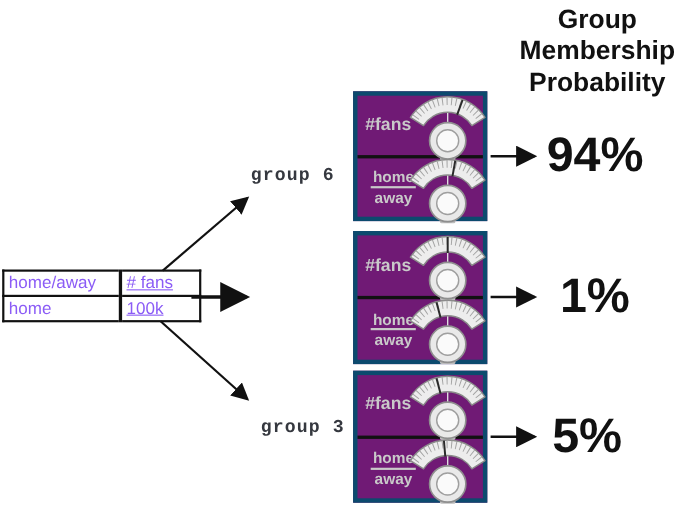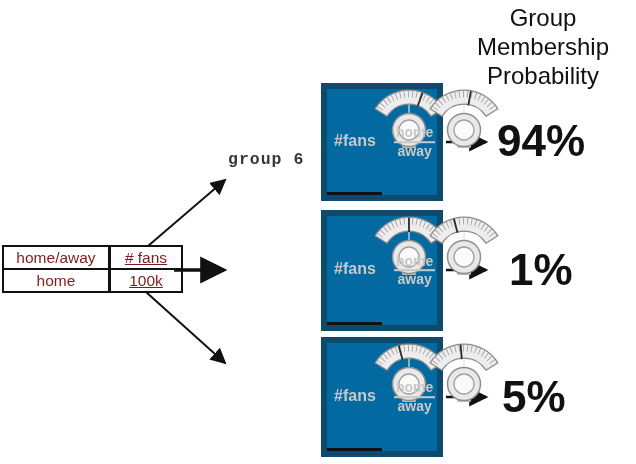--- a/index.html
+++ b/index.html
@@ -2,37 +2,37 @@
 <html><head>
 <meta charset="utf-8">
 <style>
   html,body{margin:0;padding:0;background:#fff;}
   #stage{position:relative;width:636px;height:464px;background:#ffffff;overflow:hidden;
          font-family:"Liberation Sans",sans-serif;color:#111;}
   .abs{position:absolute;}
 
   
   #gmp-title{left:450px;top:3px;width:186px;text-align:center;
-             font-size:24px;line-height:29px;font-weight:normal;color:#111;}
+             font-size:24px;line-height:29px;font-weight:bold;color:#111;}
   #datapoint-heading{left:4px;top:184px;font-size:25px;font-weight:bold;color:#111;}
 
   
   #datapoint-table{left:2px;top:245px;border-collapse:collapse;background:#fff;}
-  #datapoint-table td{border:2px solid #111;text-align:center;vertical-align:middle;
-                      font-size:15.5px;padding:0 4px;height:21px;color:#7f1d1d;}
+  #datapoint-table td{border:2px solid #111;text-align:left;vertical-align:middle;
+                      font-size:15.5px;padding:0 4px;height:21px;color:#8b5cf6;}
   #datapoint-table td.c1{width:96px;border-right:3px solid #111;}
   #datapoint-table td.c2{width:62px;text-decoration:underline;}
 
   
   .group-label{font-family:"Liberation Mono","DejaVu Sans Mono",monospace;
                font-weight:bold;font-size:16.5px;color:#35383f;letter-spacing:1px;}
 
   
-  .gbox{position:absolute;left:321px;width:122px;border:6px solid #0c4a6e;background:#0369a1;
-        display:flex;flex-direction:row;box-sizing:border-box;}
+  .gbox{position:absolute;left:321px;width:122px;border:4px solid #0c4a6e;background:#701a75;
+        display:flex;flex-direction:column;box-sizing:border-box;}
   .cell{position:relative;flex:1;}
   .cell-top{border-bottom:3px solid #111;}
   .cell-label{position:absolute;left:7px;top:50%;transform:translateY(-50%);
               font-weight:bold;font-size:16px;color:#c9c9c9;}
   .frac{position:absolute;left:12px;top:50%;transform:translateY(-50%);
         text-align:center;font-weight:bold;font-size:14px;color:#c9c9c9;line-height:1.2;}
   .frac-top{display:block;border-bottom:2px solid #c9c9c9;padding:0 2px;}
   .frac-bot{display:block;}
   .dial{position:absolute;left:35px;top:-3px;}
 
@@ -58,20 +58,21 @@
       <td class="c2"># fans</td>
     </tr>
     <tr>
       <td class="c1">home</td>
       <td class="c2">100k</td>
     </tr>
   </tbody>
     </table>
 
   <div class="abs group-label" style="left:228px;top:150px">group 6</div>
+  <div class="abs group-label" style="left:237px;top:379px">group 3</div>
 
   <svg class="abs" id="arrow-layer" width="636" height="464" viewBox="0 0 636 464">
     <defs>
       <marker id="ah" markerWidth="9" markerHeight="8" refX="7" refY="4" orient="auto">
         <path d="M0 0 L8 4 L0 8 Z" fill="#111"></path>
       </marker>
     </defs>
     <line x1="148" y1="246" x2="225" y2="180" stroke="#111" stroke-width="2" marker-end="url(#ah)"></line>
     <line x1="174" y1="270" x2="224" y2="270" stroke="#111" stroke-width="3.4" marker-end="url(#ah)"></line>
     <line x1="146" y1="292" x2="225" y2="363" stroke="#111" stroke-width="2" marker-end="url(#ah)"></line>

